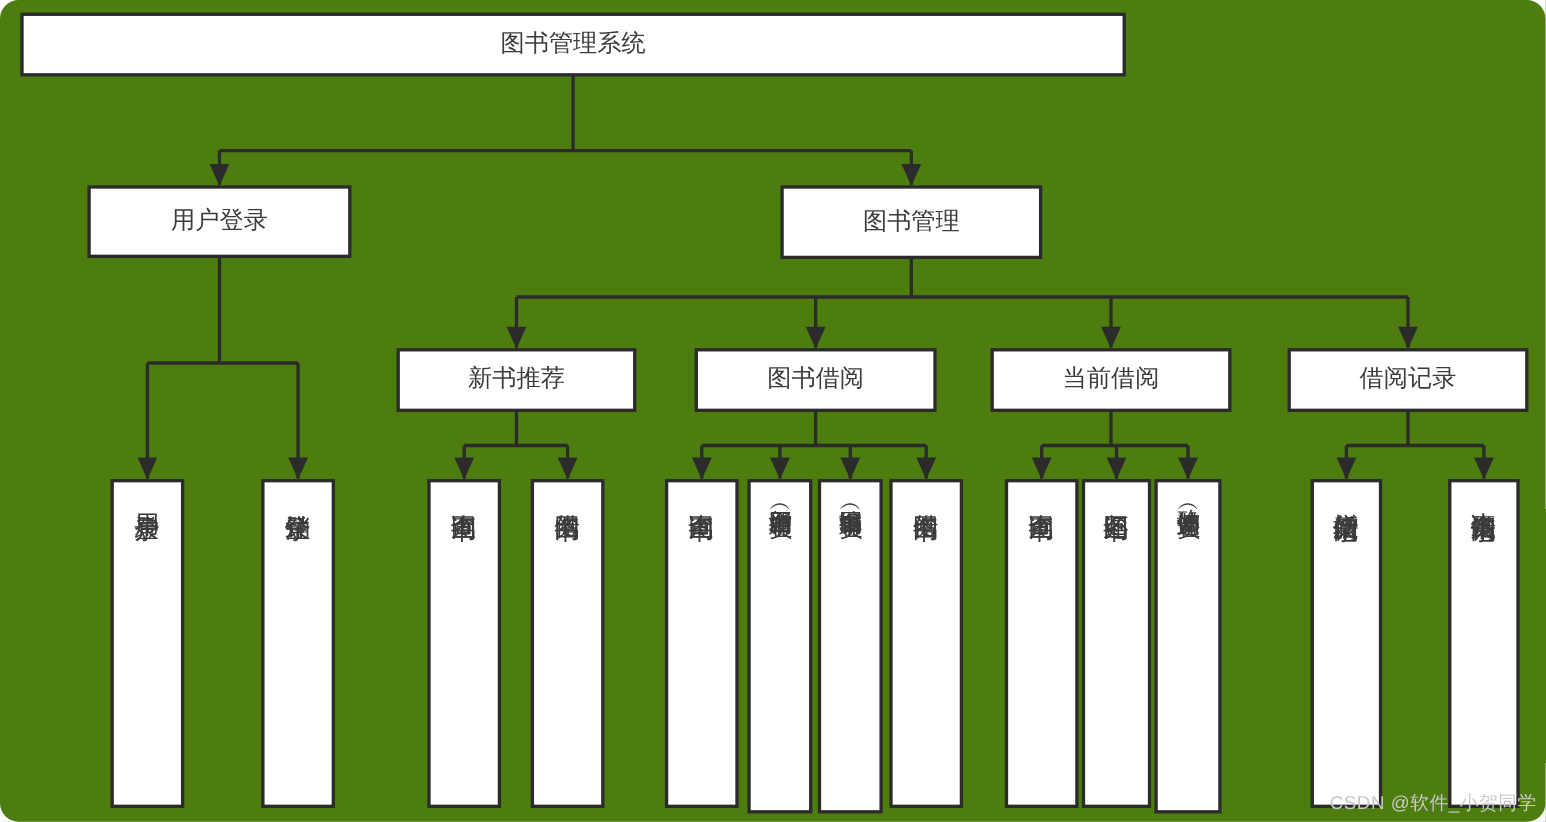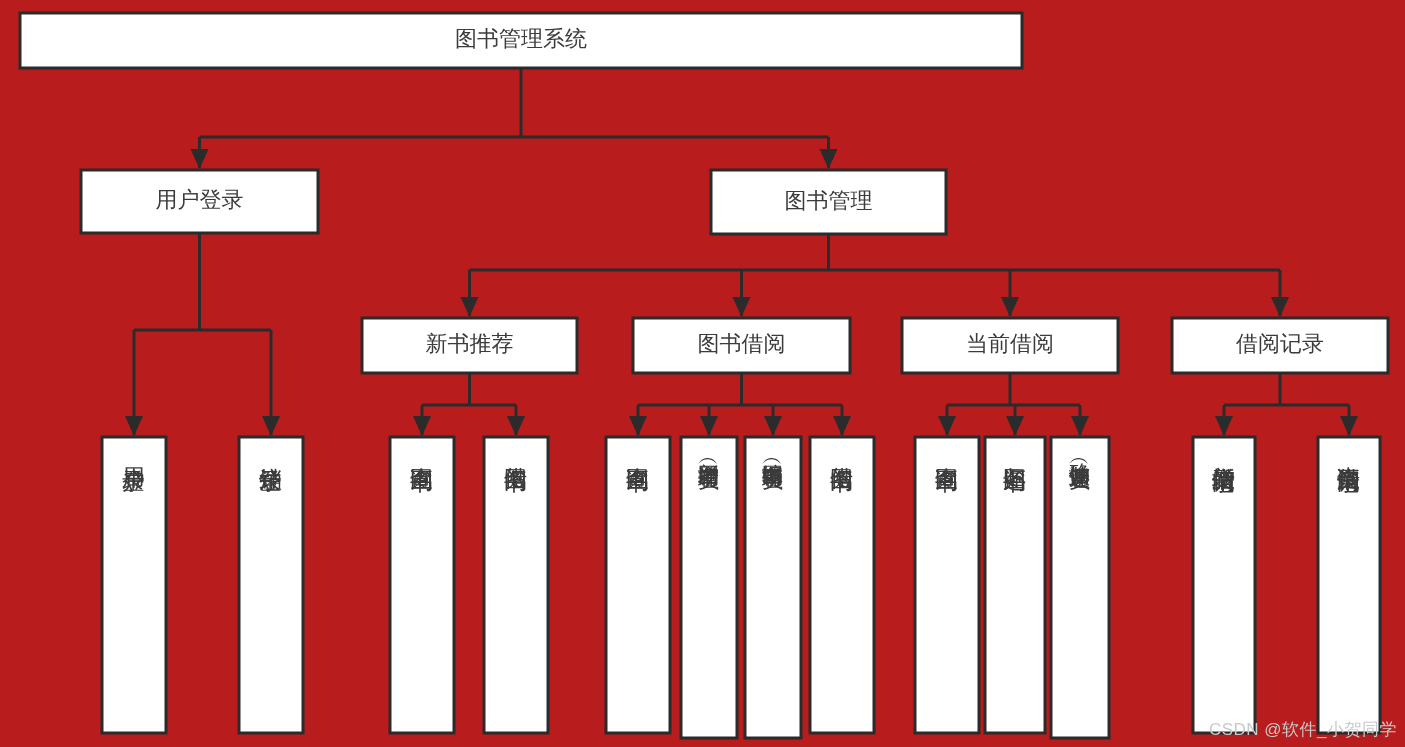--- a/index.html
+++ b/index.html
@@ -1,18 +1,18 @@
 <!DOCTYPE html>
 <html><head>
 <meta charset="utf-8">
 <style>
   html,body{margin:0;padding:0;background:#ffffff;}
   body{width:1405px;height:747px;overflow:hidden;
        font-family:"Liberation Sans","DejaVu Sans",sans-serif;}
-  #diagram-root{position:relative;width:1405px;height:747px;background:#b91c1c;}
+  #diagram-root{position:relative;width:1405px;height:747px;background:#4d7c0f;border-radius:17px;}
   svg.flow{position:absolute;top:0;left:0;width:1405px;height:747px;}
   .node-box{fill:#ffffff;stroke:#2b2b2b;stroke-width:3;}
   .link{stroke:#2b2b2b;stroke-width:3;fill:none;stroke-linecap:butt;}
   .arrow-head{fill:#2b2b2b;stroke:none;}
   .node-label{fill:#3b3b3b;font-family:"Liberation Sans","DejaVu Sans",sans-serif;
               font-size:22px;text-anchor:middle;dominant-baseline:middle;}
   .node-label.vert{writing-mode:vertical-rl;text-orientation:upright;
                    letter-spacing:1px;dominant-baseline:central;}
   .watermark{position:absolute;right:8px;bottom:6px;color:#c9c9c9;
              font-size:17px;font-family:"Liberation Sans","DejaVu Sans",sans-serif;

